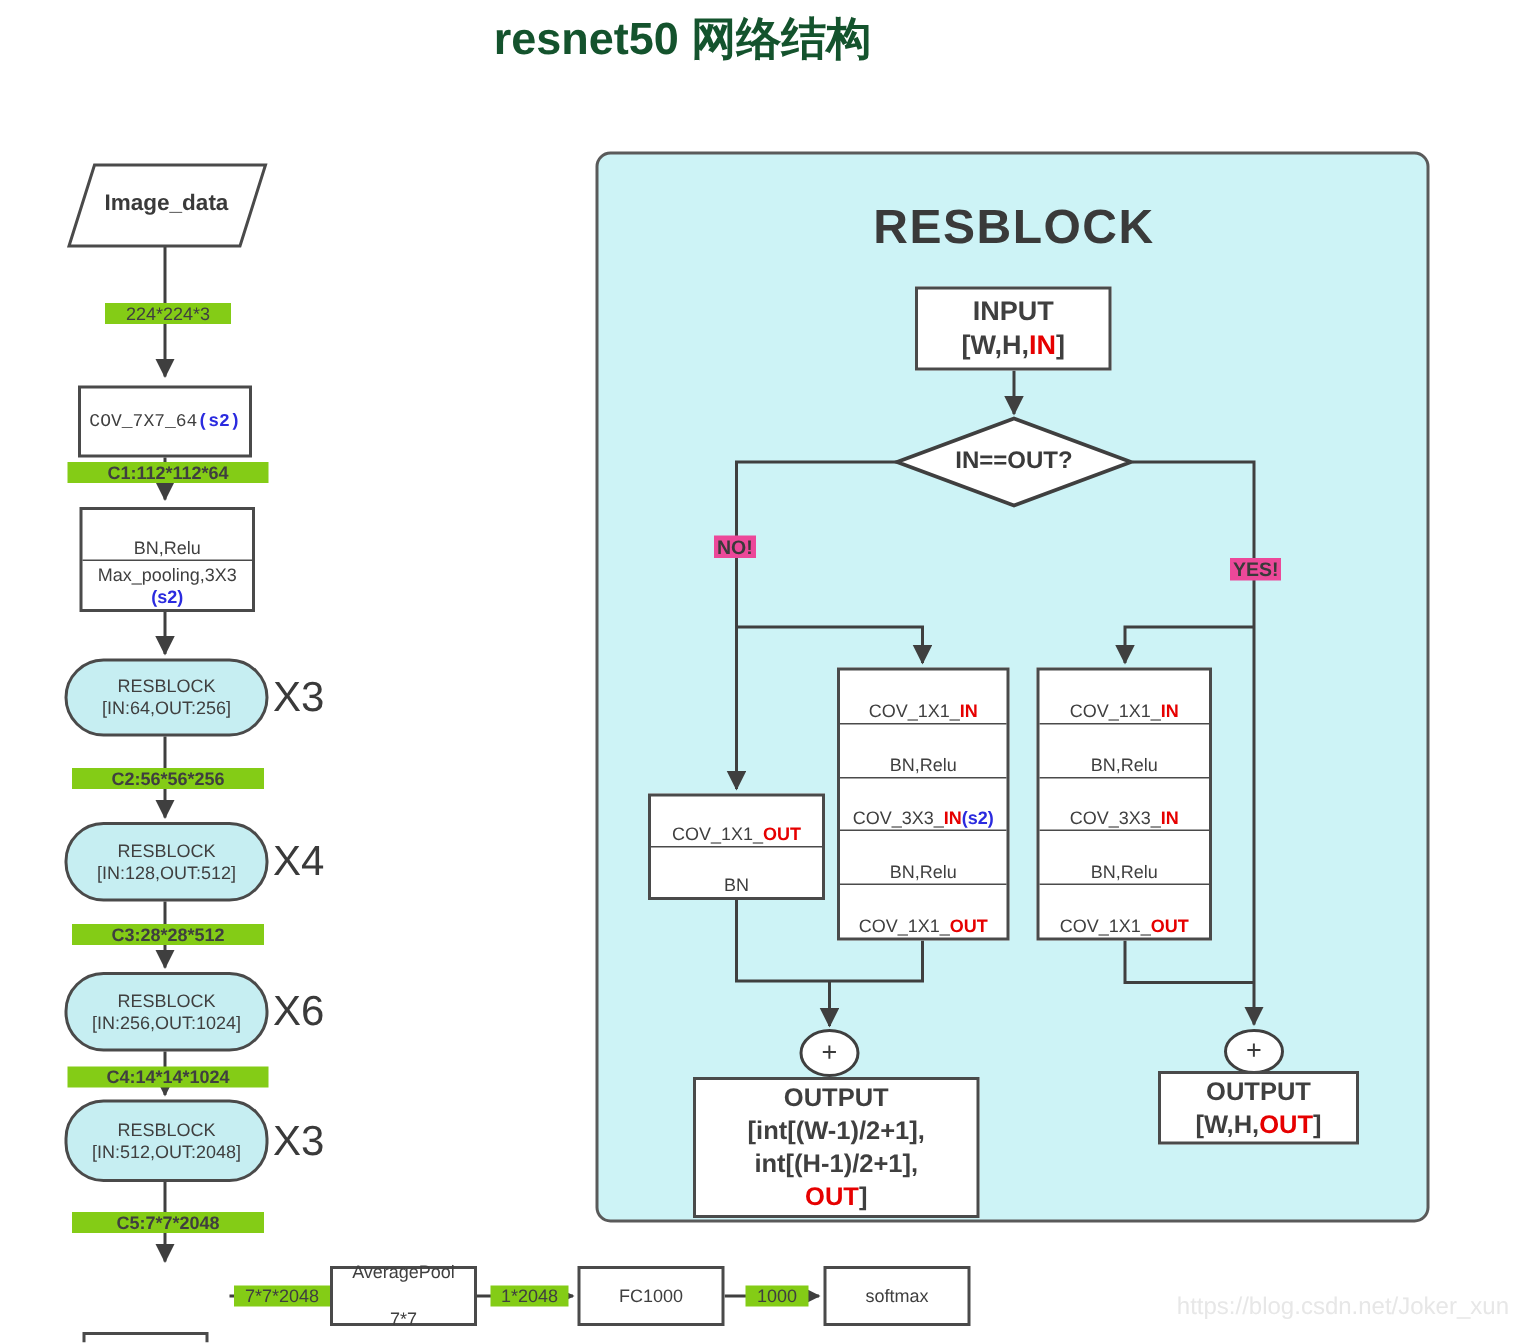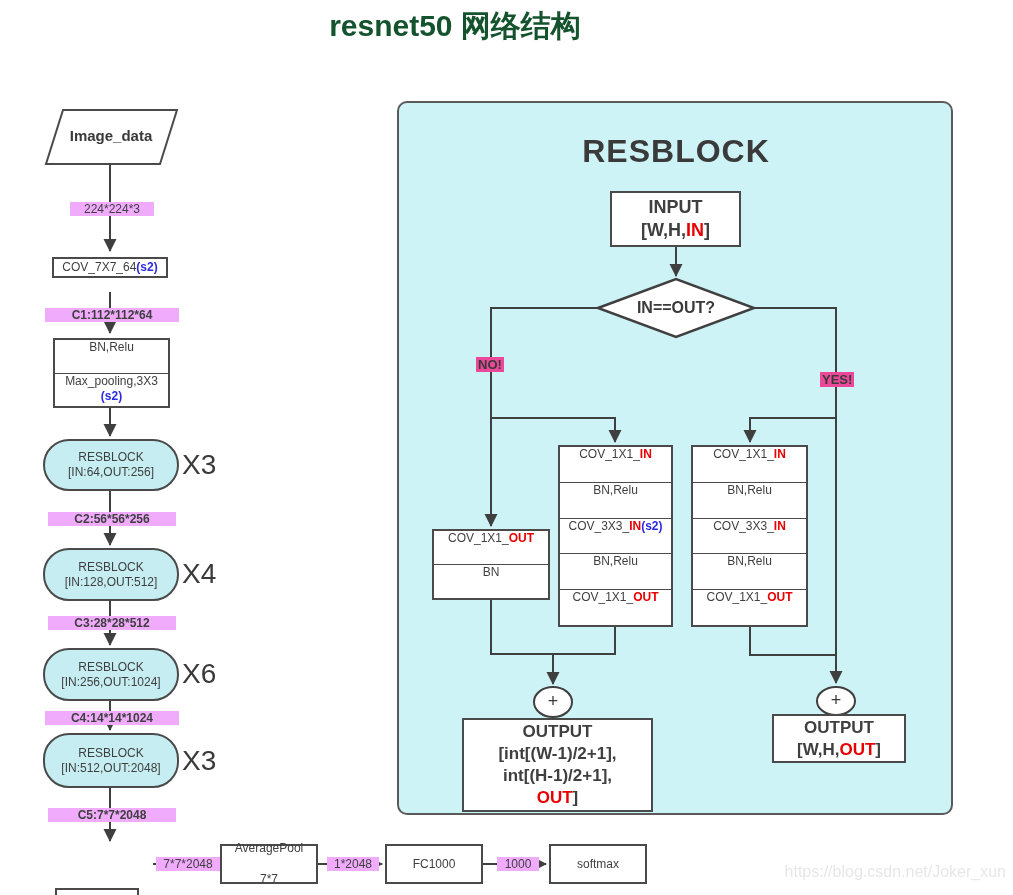--- a/index.html
+++ b/index.html
@@ -7,25 +7,25 @@
         font-family:"Liberation Sans", sans-serif;color:#3f3f3f;}
   svg.wires{position:absolute;left:0;top:0;z-index:2;}
   .panel{position:absolute;left:397px;top:101px;width:556px;height:714px;z-index:1;
          background:#cdf3f6;border:2px solid #5a5a5a;border-radius:10px;box-sizing:border-box;}
   .title{position:absolute;left:150px;top:6px;width:610px;text-align:center;z-index:3;
          font-size:30px;font-weight:bold;color:#14532d;}
   .box{position:absolute;z-index:3;background:#fff;border:2px solid #4a4a4a;box-sizing:border-box;
        display:flex;flex-direction:column;align-items:center;justify-content:center;
        text-align:center;font-size:12px;color:#3f3f3f;line-height:15px;}
   .stack{justify-content:stretch;padding:0;}
-  .stack .cell{flex:1;width:100%;display:flex;flex-direction:column;align-items:center;justify-content:flex-start;
+  .stack .cell{flex:1;width:100%;display:flex;flex-direction:column;align-items:center;justify-content:flex-end;
        border-top:1.5px solid #4a4a4a;box-sizing:border-box;}
   .stack .cell:first-child{border-top:none;}
   .node{background:#c6eef2;border-radius:26px;}
-  .lbl{position:absolute;z-index:3;background:#f0abfc;font-size:12px;color:#3f3f3f;
+  .lbl{position:absolute;z-index:3;background:#84cc16;font-size:12px;color:#3f3f3f;
        text-align:center;line-height:14px;padding:0 2px;}
   .bold{font-weight:bold;}
   .red{color:#e60000;font-weight:bold;}
   .blue{color:#2b2bdf;font-weight:bold;}
   .mult{position:absolute;z-index:3;font-size:28px;color:#3a3a3a;}
   .flag{position:absolute;z-index:3;background:#ec4899;font-size:13px;font-weight:bold;
         color:#3a3a3a;padding:0 2px;}
   .ptitle{position:absolute;left:559px;top:133px;width:234px;text-align:center;z-index:3;
           font-size:32px;font-weight:bold;color:#3a3a3a;letter-spacing:1px;}
   .big{font-size:18px;font-weight:bold;line-height:23px;}
@@ -80,21 +80,21 @@
     <ellipse cx="553" cy="702" rx="19" ry="15" fill="#ffffff" stroke="#3f3f3f" stroke-width="2"></ellipse>
     <ellipse cx="836" cy="701" rx="19" ry="14" fill="#ffffff" stroke="#3f3f3f" stroke-width="2"></ellipse>
   </svg>
 
   <div class="title">resnet50 网络结构</div>
 
   <div class="para-text">Image_data</div>
 
   <div class="lbl" style="left:70px;top:202px;width:80px;">224*224*3</div>
 
-  <div class="box" style="left:52px;top:257px;width:116px;height:21px;">
+  <div class="box" style="left:52px;top:257px;width:116px;height:48px;font-family:Liberation Mono, monospace;">
     <div><span>COV_7X7_64</span><span class="blue">(s2)</span></div>
   </div>
 
   <div class="lbl bold" style="left:45px;top:308px;width:130px;">C1:112*112*64</div>
 
   <div class="box stack" style="left:53px;top:338px;width:117px;height:70px;">
     <div class="cell">
       <span>BN,Relu</span>
     </div>
     <div class="cell">

